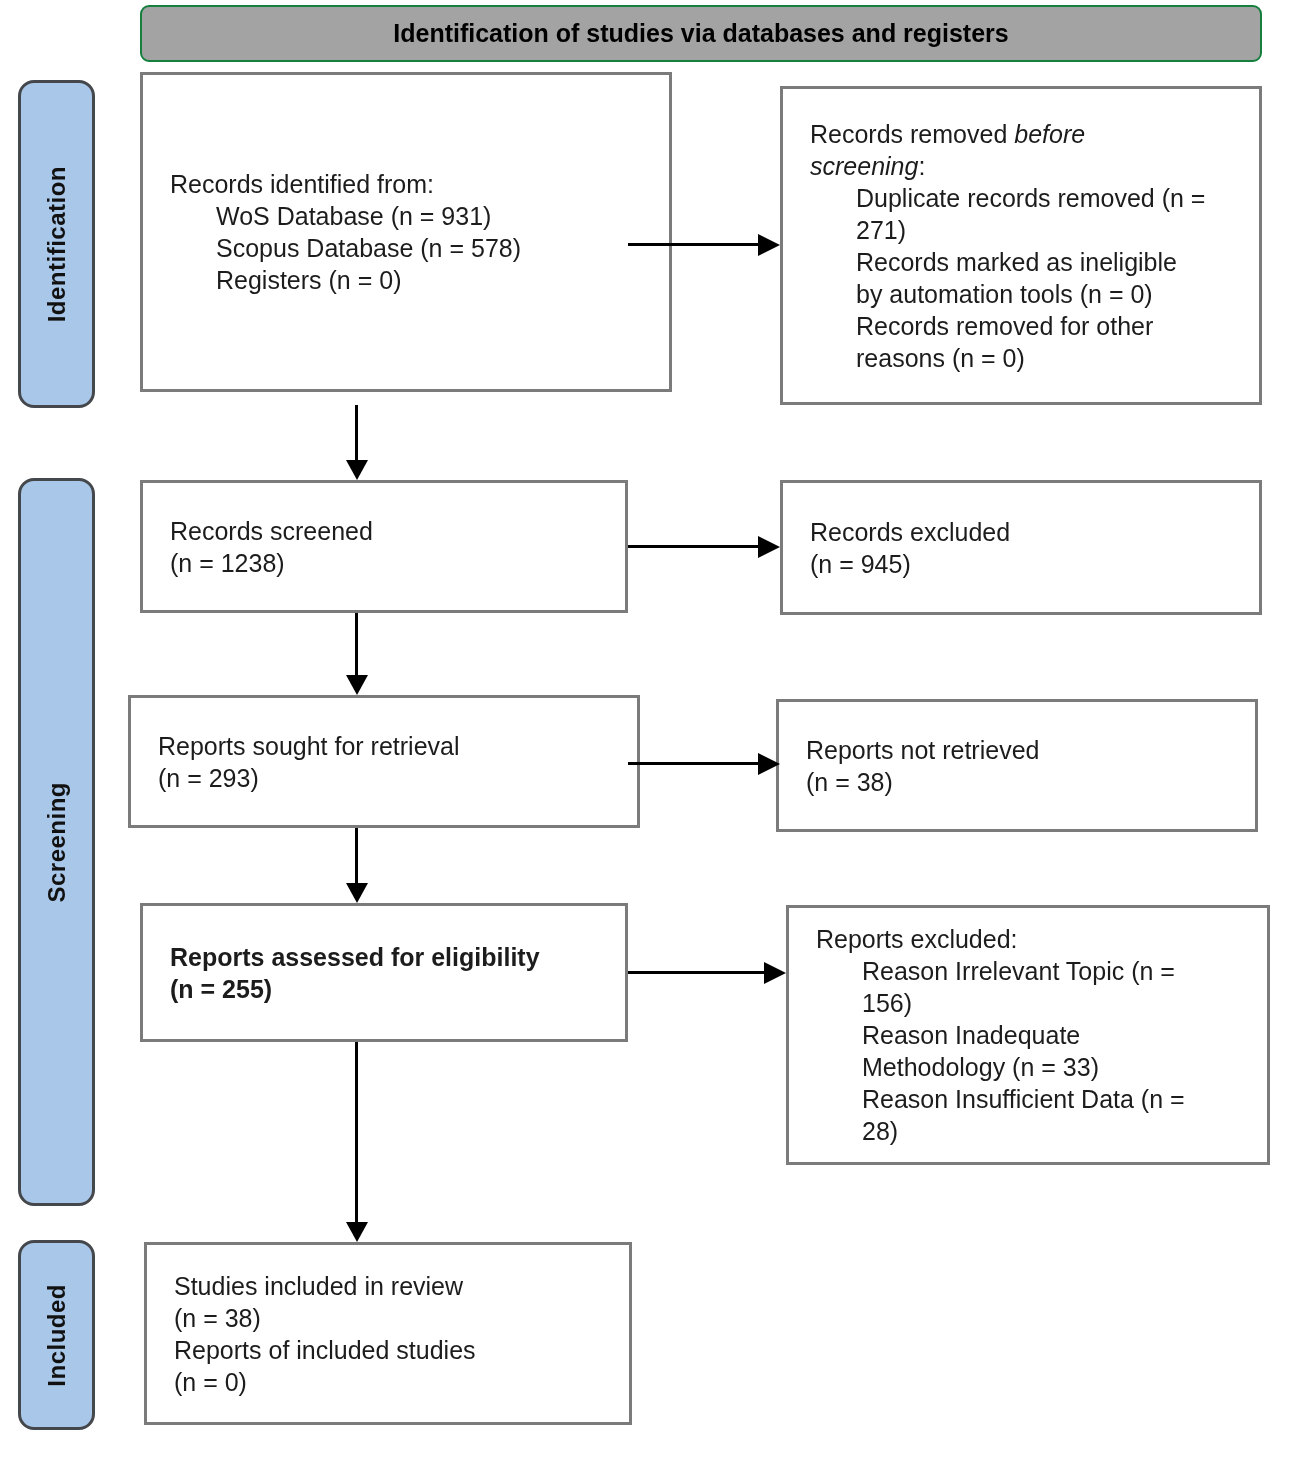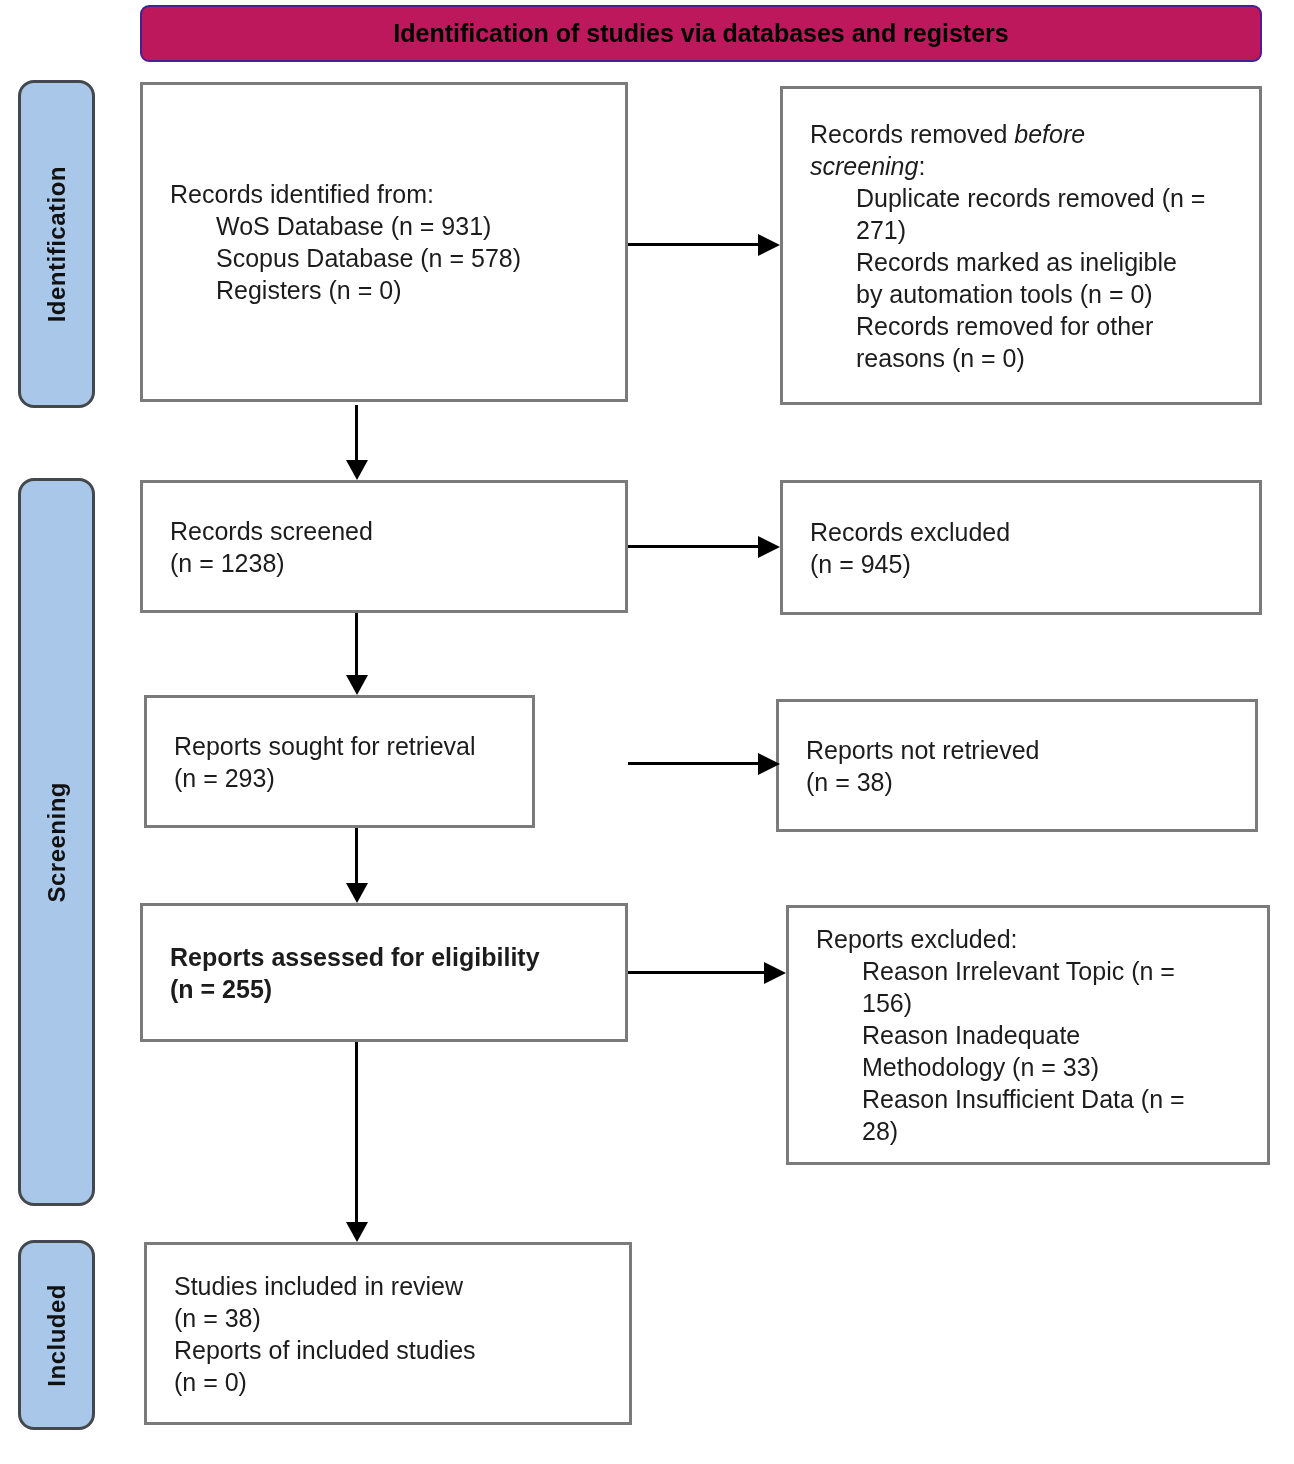--- a/index.html
+++ b/index.html
@@ -11,22 +11,22 @@
     font-family: "Liberation Sans", sans-serif;
     color: #1c1c1c;
     overflow: hidden;
   }
 
   
   .banner {
     position: absolute;
     left: 140px; top: 5px;
     width: 1122px; height: 57px;
-    background: #be185d;
-    border: 2px solid #4c1d95;
+    background: #a3a3a3;
+    border: 2px solid #15803d;
     border-radius: 9px;
     box-sizing: border-box;
     display: flex; align-items: center; justify-content: center;
     font-weight: bold; font-size: 25px; color: #000;
   }
 
   
   .stage {
     position: absolute;
     left: 18px; width: 77px;
@@ -56,25 +56,25 @@
     display: flex; flex-direction: column; justify-content: center;
     padding: 8px 14px 8px 27px;
     font-size: 25px; line-height: 32px;
   }
   .fbox .line { white-space: nowrap; }
   .fbox .wrap { white-space: normal; }
   .sub { margin-left: 46px; max-width: 352px; }
   em { font-style: italic; }
   .hdr-removed { max-width: 345px; }
 
-  .box-records-identified  { left: 140px; top: 82px;  width: 488px; height: 320px; }
+  .box-records-identified  { left: 140px; top: 72px;  width: 532px; height: 320px; }
   .box-records-removed     { left: 780px; top: 86px;  width: 482px; height: 319px; }
   .box-records-screened    { left: 140px; top: 480px; width: 488px; height: 133px; }
   .box-records-excluded    { left: 780px; top: 480px; width: 482px; height: 135px; }
-  .box-reports-sought      { left: 144px; top: 695px; width: 391px; height: 133px; }
+  .box-reports-sought      { left: 128px; top: 695px; width: 512px; height: 133px; }
   .box-reports-not-retrieved{ left: 776px; top: 699px; width: 482px; height: 133px; }
   .box-reports-assessed    { left: 140px; top: 903px; width: 488px; height: 139px; font-weight: bold; }
   .box-reports-excluded    { left: 786px; top: 905px; width: 484px; height: 260px; }
   .box-studies-included    { left: 144px; top: 1242px; width: 488px; height: 183px; }
 
   
   .hshaft { position: absolute; height: 3px; background: #000; }
   .vshaft { position: absolute; width: 3px; background: #000; }
   .head-right {
     position: absolute; width: 0; height: 0;

